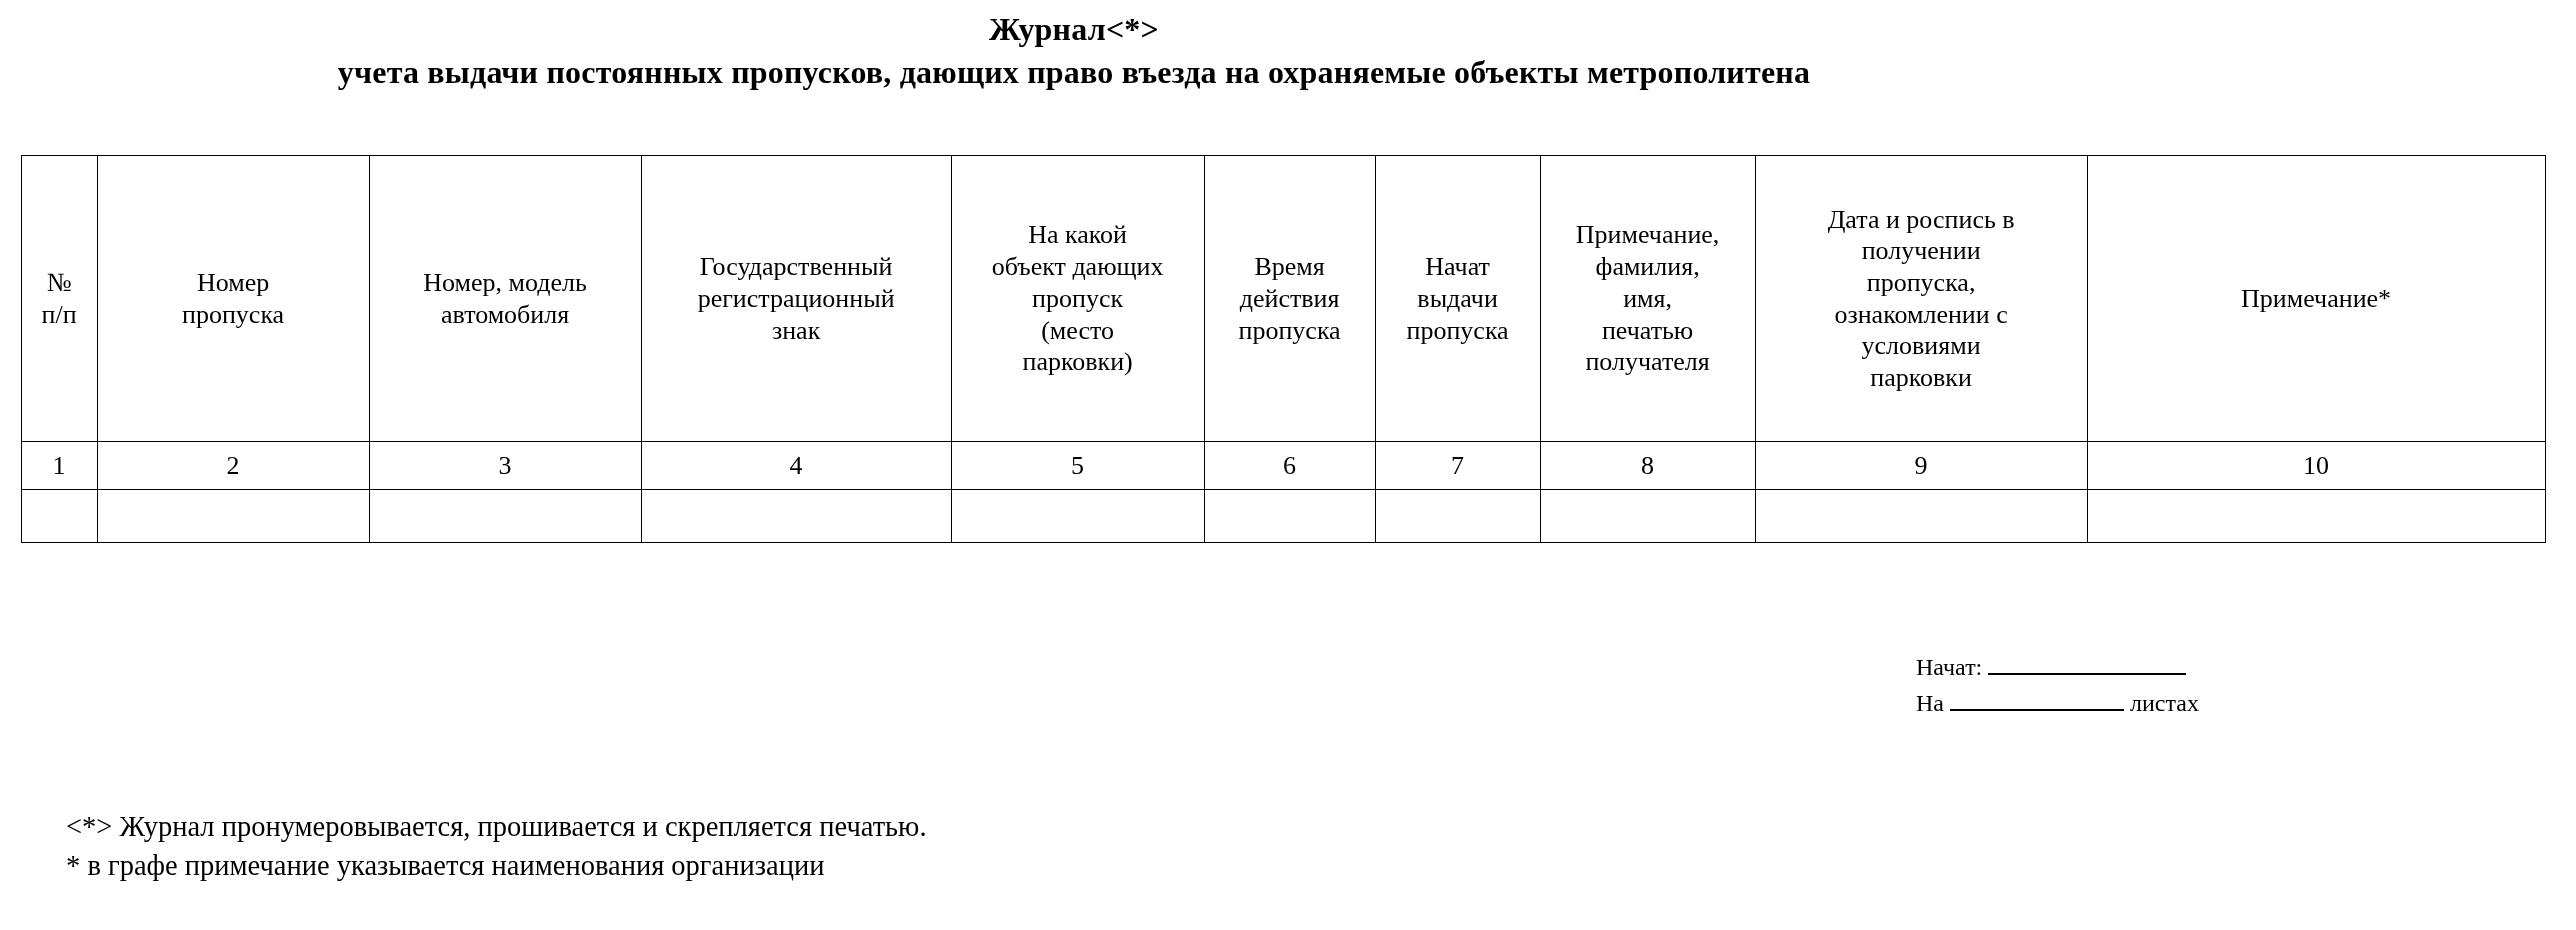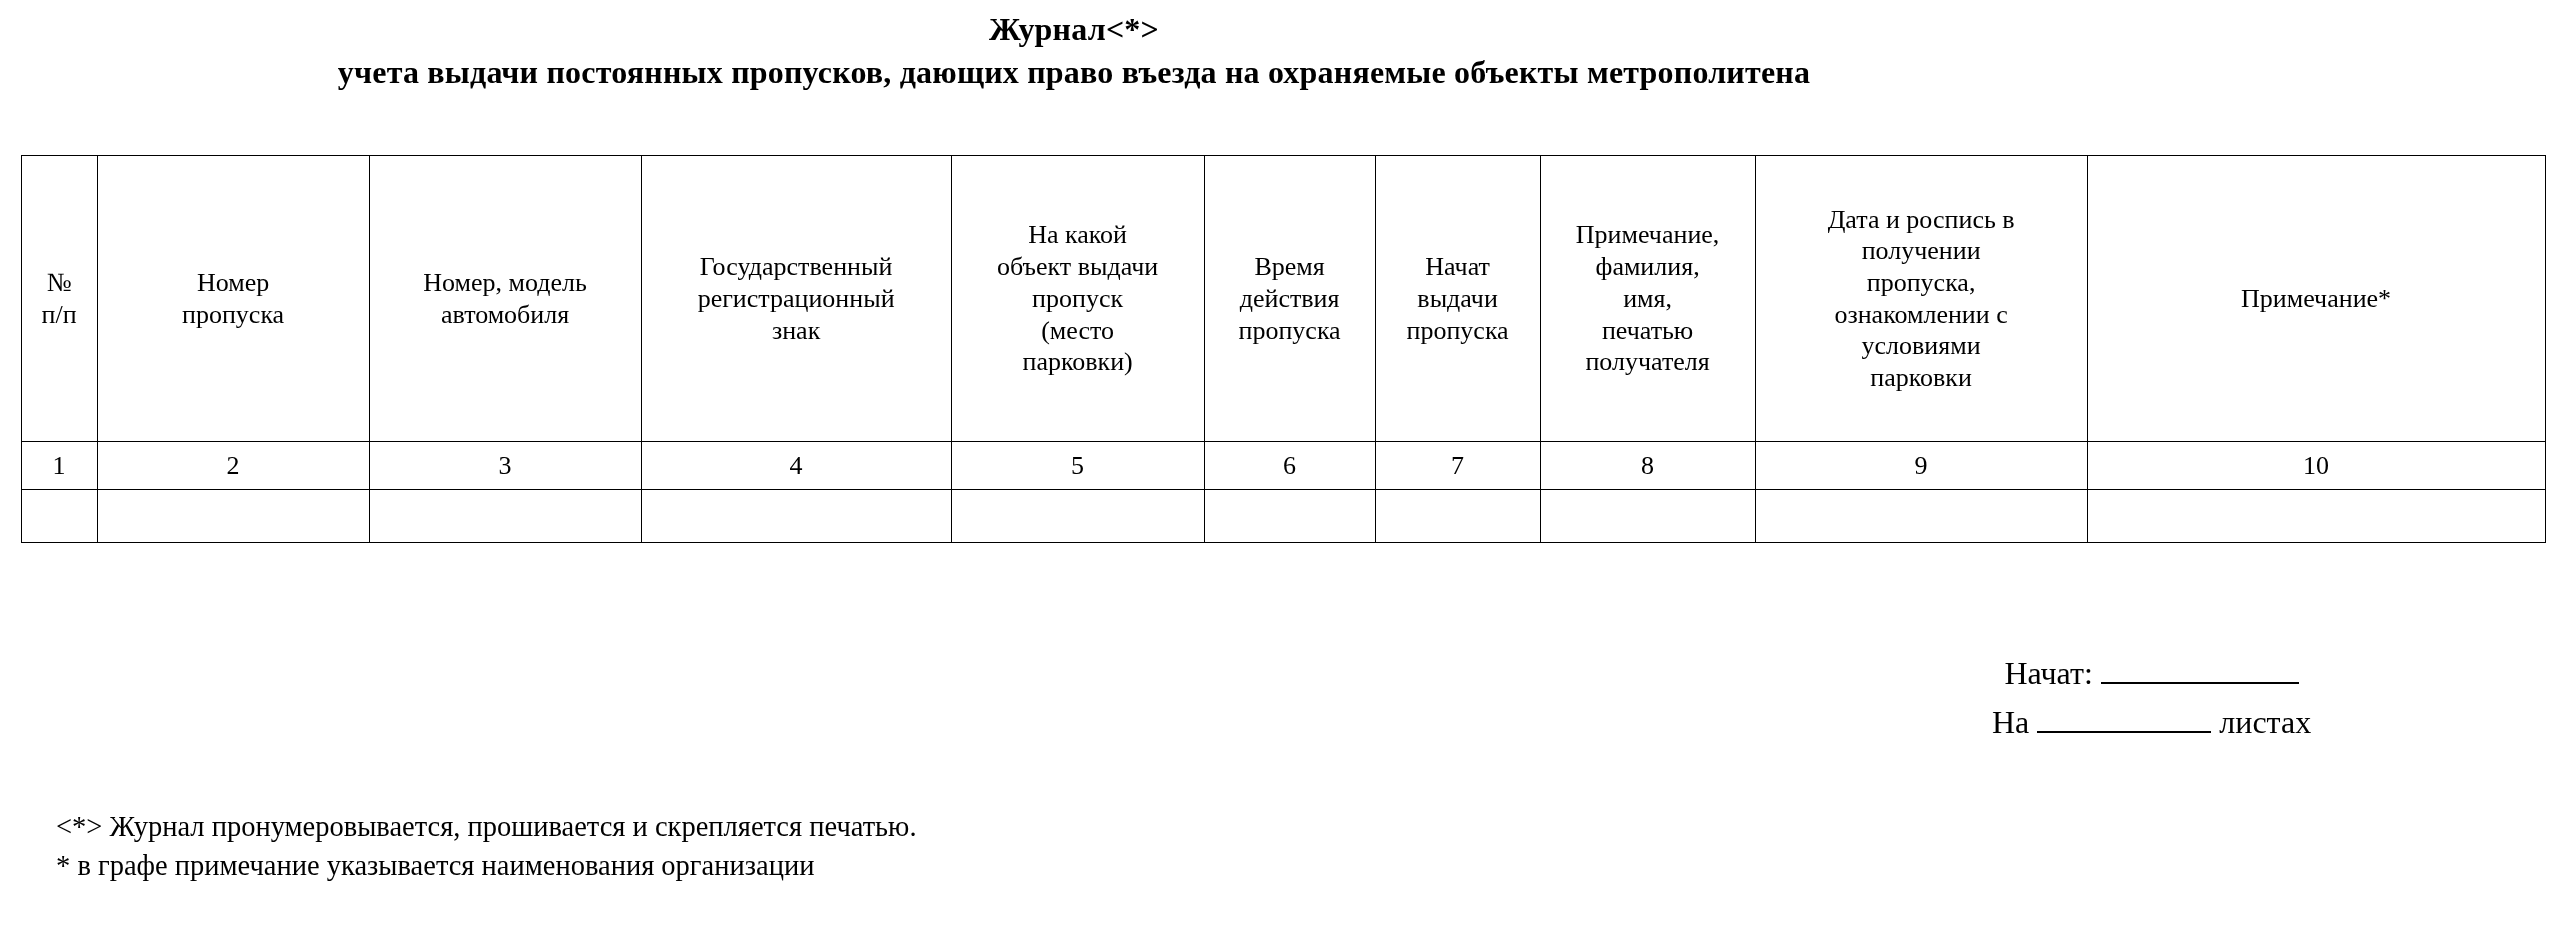--- a/index.html
+++ b/index.html
@@ -75,42 +75,41 @@
   .col-4  { width: 310px; }
   .col-5  { width: 253px; }
   .col-6  { width: 171px; }
   .col-7  { width: 165px; }
   .col-8  { width: 215px; }
   .col-9  { width: 332px; }
   .col-10 { width: 458px; }
 
   .signature-block {
     position: absolute;
-    left: 1992px;
+    left: 1916px;
     top: 649px;
-    font-size: 32px;
+    font-size: 24px;
     line-height: 1.52;
     white-space: nowrap;
-    text-align: center;
   }
   .sig-line {
     display: block;
   }
   .blank {
     display: inline-block;
     border-bottom: 2.4px solid #000000;
     vertical-align: baseline;
   }
   .blank-started { width: 198px; }
   .blank-finished { width: 168px; }
   .blank-sheets { width: 174px; }
 
   .footnotes {
     position: absolute;
-    left: 56px;
+    left: 66px;
     top: 807px;
     font-size: 28.5px;
     line-height: 1.38;
   }
   .footnote {
     display: block;
     white-space: nowrap;
   }
 </style>
 </head>
@@ -151,21 +150,21 @@
             <span>Номер, модель</span><br>
             <span>автомобиля</span>
           </th>
           <th>
             <span>Государственный</span><br>
             <span>регистрационный</span><br>
             <span>знак</span>
           </th>
           <th>
             <span>На какой</span><br>
-            <span>объект выдачи</span><br>
+            <span>объект дающих</span><br>
             <span>пропуск</span><br>
             <span>(место</span><br>
             <span>парковки)</span>
           </th>
           <th>
             <span>Время</span><br>
             <span>действия</span><br>
             <span>пропуска</span>
           </th>
           <th>

